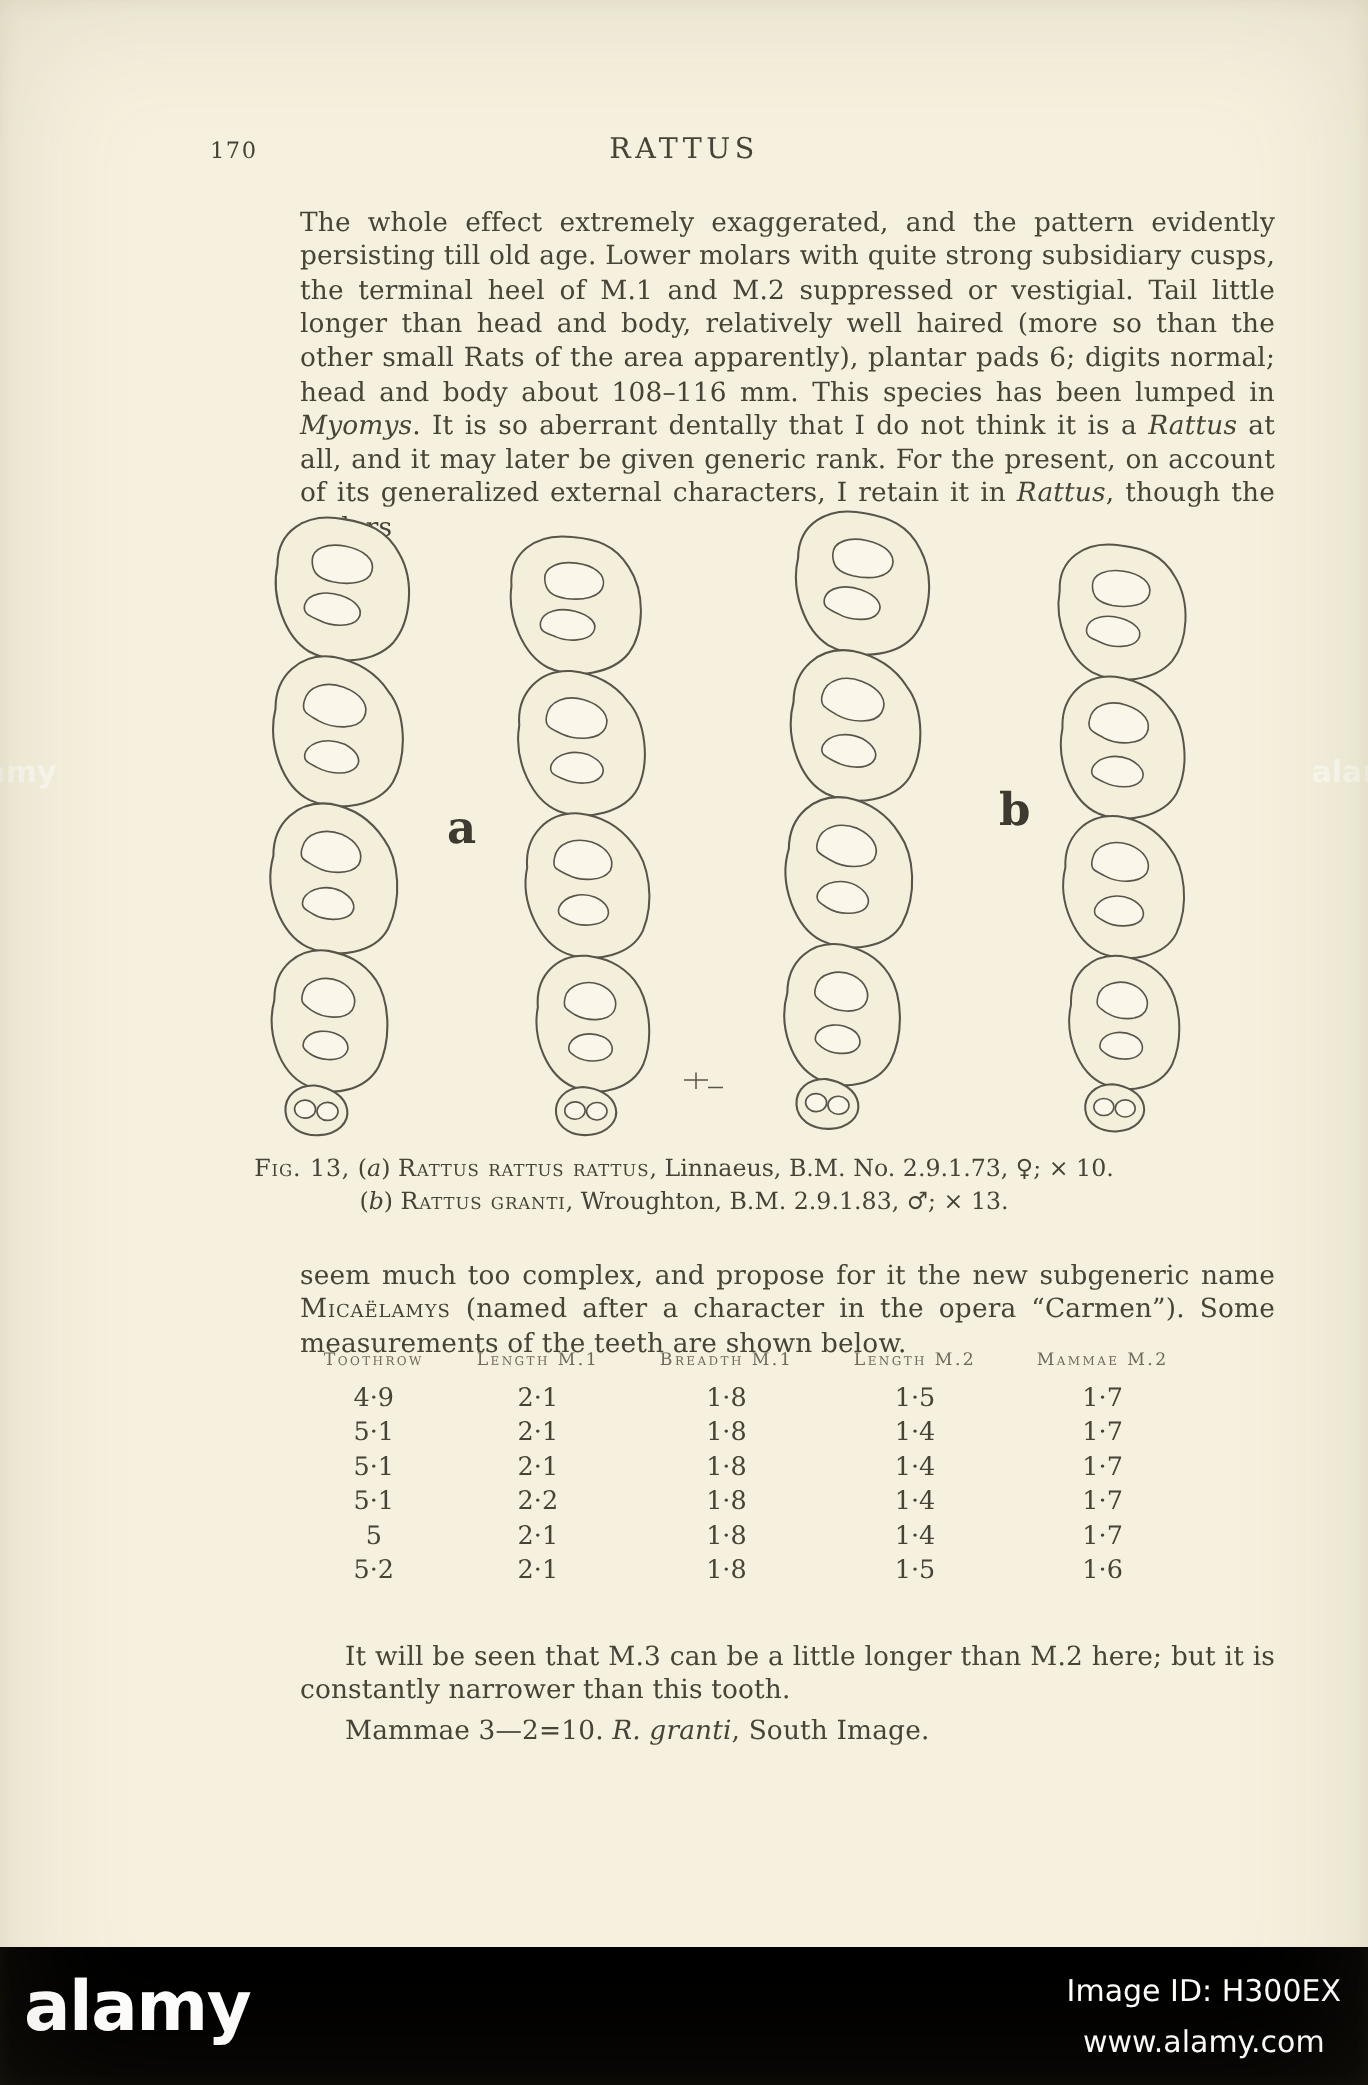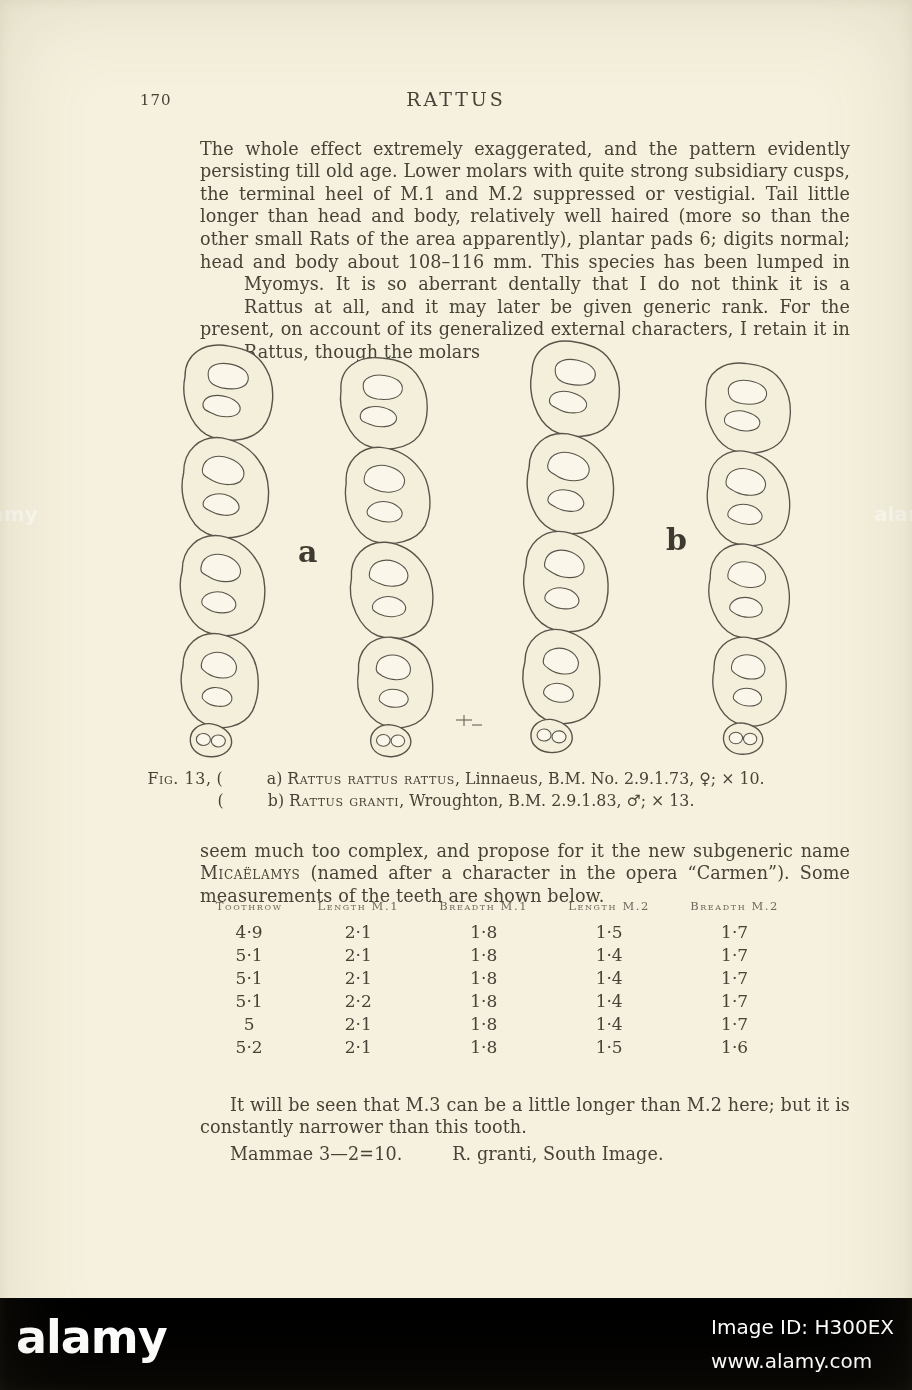--- a/index.html
+++ b/index.html
@@ -15,21 +15,21 @@
   }
   .page-number{position:absolute;top:91px;left:140px;font-size:15px;letter-spacing:1px;}
   .page-title{position:absolute;top:88px;left:0;width:100%;text-align:center;
     font-size:19px;letter-spacing:3px;font-weight:normal;}
   .body-text{position:absolute;left:200px;width:650px;font-size:17.6px;line-height:22.6px;
     text-align:justify;letter-spacing:.1px;}
   .p1{top:120px;}
   .p2{top:822px;}
   .p3{top:1076px;text-indent:30px;}
   .p4{top:1125px;text-indent:30px;}
-  .it{margin-left:44px;}
+  .it{font-style:italic;}
   .sc{font-variant:small-caps;letter-spacing:.6px;margin-top:42px;}
   
   .figure{position:absolute;top:336px;left:140px;width:660px;height:432px;}
   .fig-letter{font-family:"DejaVu Serif","Liberation Serif",serif;font-size:30px;font-weight:bold;fill:#3e3a30;}
   .tb{fill:#f3efdb;stroke:#59544a;stroke-width:1.4;}
   .tl{fill:#faf7ea;stroke:#59544a;stroke-width:1.1;}
   .tm{fill:none;stroke:#59544a;stroke-width:1;}
   .figure-caption{position:absolute;top:768px;left:0;width:100%;text-align:center;
     font-size:15.8px;line-height:21.5px;}
   
@@ -39,21 +39,21 @@
   .measure-table td{font-size:17px;text-align:center;padding:1.5px 0;}
   
   .wm{position:absolute;color:rgba(255,255,255,.55);font-family:"DejaVu Sans","Liberation Sans",sans-serif;
     font-size:20px;font-weight:bold;pointer-events:none;}
   .wm-left{top:502px;left:-30px;}
   .wm-right{top:502px;right:-30px;}
   
   .footer{position:absolute;left:0;bottom:0;width:100%;height:92px;background:#000;color:#fff;
     font-family:"DejaVu Sans","Liberation Sans",sans-serif;}
   .footer-logo{position:absolute;left:16px;top:12px;font-size:46px;font-weight:bold;letter-spacing:-1px;}
-  .footer-right{position:absolute;right:18px;top:12px;text-align:left;font-size:20px;line-height:34px;}
+  .footer-right{position:absolute;right:18px;top:12px;text-align:center;font-size:20px;line-height:34px;}
 </style>
 </head>
 <body>
 
 <div class="scan-page">
 
   <span class="page-number">170</span>
   <div class="page-title">RATTUS</div>
 
   <p class="body-text p1"><span>The whole effect extremely exaggerated, and the pattern evidently persisting till old age.  Lower molars with quite strong subsidiary cusps, the terminal heel of M.1 and M.2 suppressed or vestigial.  Tail little longer than head and body, relatively well haired (more so than the other small Rats of the area apparently), plantar pads 6; digits normal; head and body about 108–116 mm.  This species has been lumped in </span><span class="it">Myomys</span><span>.  It is so aberrant dentally that I do not think it is a </span><span class="it">Rattus</span><span> at all, and it may later be given generic rank.  For the present, on account of its generalized external characters, I retain it in </span><span class="it">Rattus</span><span>, though the molars</span></p>
@@ -94,21 +94,21 @@
 
   <p class="body-text p2"><span>seem much too complex, and propose for it the new subgeneric name </span><span class="sc">Micaëlamys</span><span> (named after a character in the opera “Carmen”).  Some measurements of the teeth are shown below.</span></p>
 
   <table class="measure-table">
     <thead>
       <tr>
         <th>Toothrow</th>
         <th>Length M.1</th>
         <th>Breadth M.1</th>
         <th>Length M.2</th>
-        <th>Breadth M.2</th>
+        <th>Mammae M.2</th>
       </tr>
     </thead>
     <tbody>
       <tr>
         <td>4·9</td>
         <td>2·1</td>
         <td>1·8</td>
         <td>1·5</td>
         <td>1·7</td>
       </tr>

